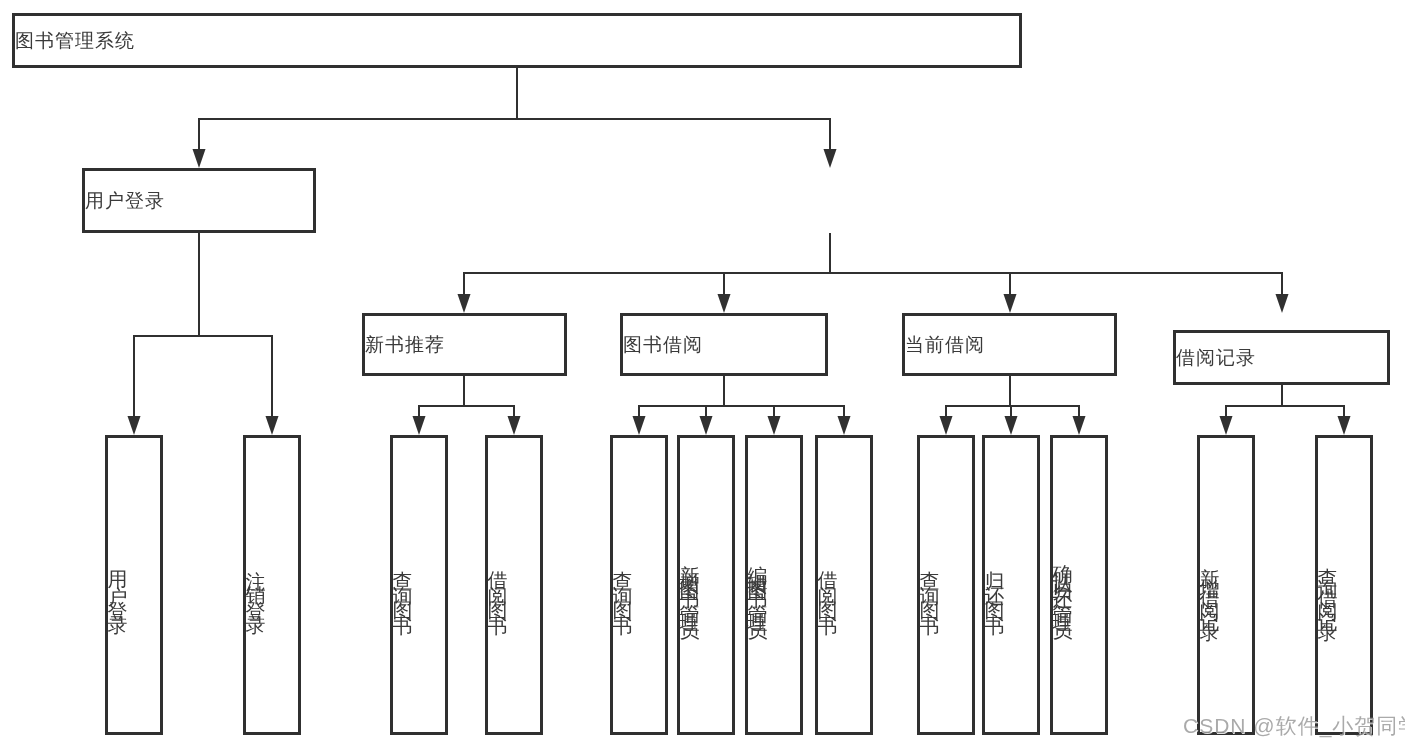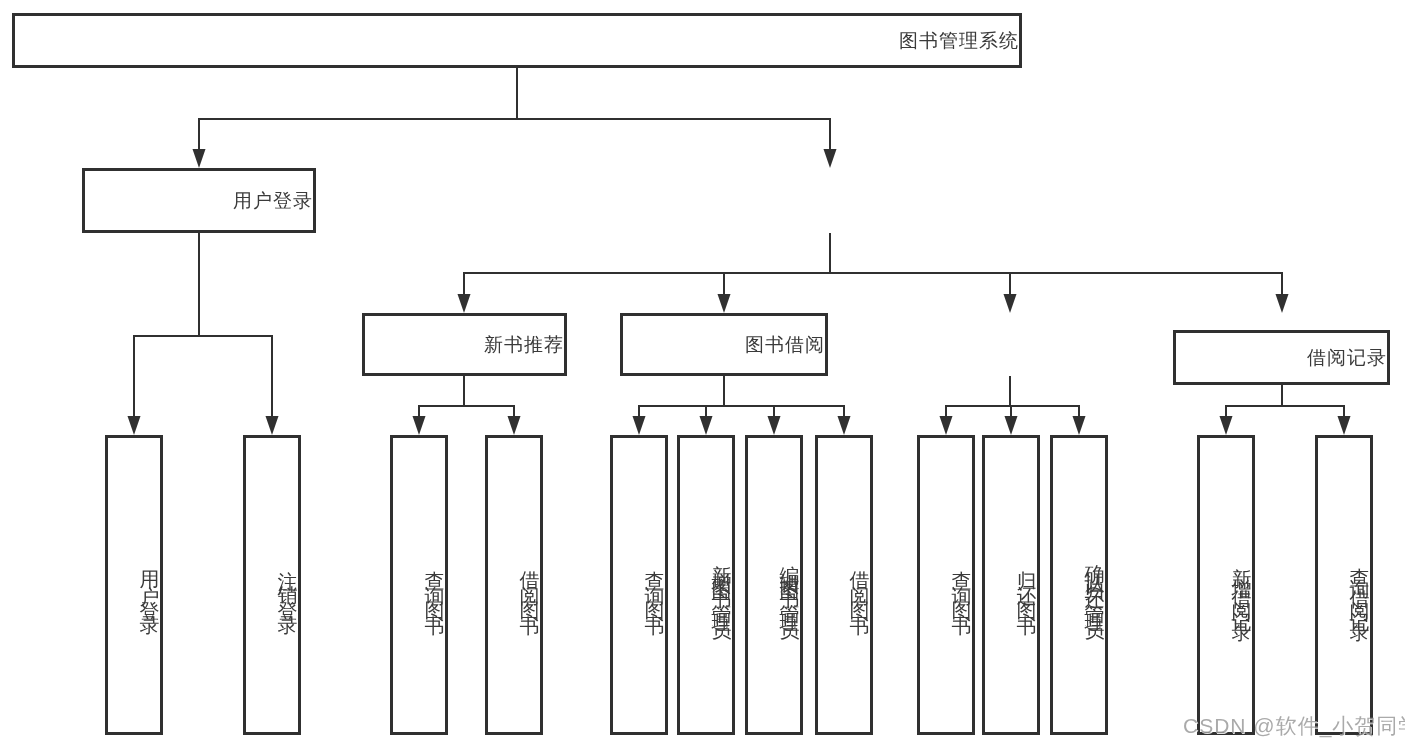--- a/index.html
+++ b/index.html
@@ -22,21 +22,21 @@
     height: 747px;
   }
   .node {
     position: absolute;
     box-sizing: border-box;
     border: 3px solid #303030;
     background: #ffffff;
     color: #3a3a3a;
     display: flex;
     align-items: center;
-    justify-content: flex-end;
+    justify-content: flex-start;
     font-size: 19px;
     letter-spacing: 1px;
     z-index: 2;
   }
   .leaf span {
     writing-mode: vertical-rl;
     text-orientation: mixed;
     font-size: 20px;
     line-height: 1;
     letter-spacing: 15px;
@@ -101,20 +101,23 @@
   <div class="node" style="left:82px; top:168px; width:234px; height:65px">
     <span>用户登录</span>
   </div>
 
   <div class="node" style="left:362px; top:313px; width:205px; height:63px">
     <span>新书推荐</span>
   </div>
   <div class="node" style="left:620px; top:313px; width:208px; height:63px">
     <span>图书借阅</span>
   </div>
+  <div class="node" style="left:902px; top:313px; width:215px; height:63px">
+    <span>当前借阅</span>
+  </div>
   <div class="node" style="left:1173px; top:330px; width:217px; height:55px">
     <span>借阅记录</span>
   </div>
 
   <div class="node leaf" style="left:105px; top:435px; width:58px; height:300px">
     <span>用户登录</span>
   </div>
   <div class="node leaf" style="left:243px; top:435px; width:58px; height:300px">
     <span>注销登录</span>
   </div>

